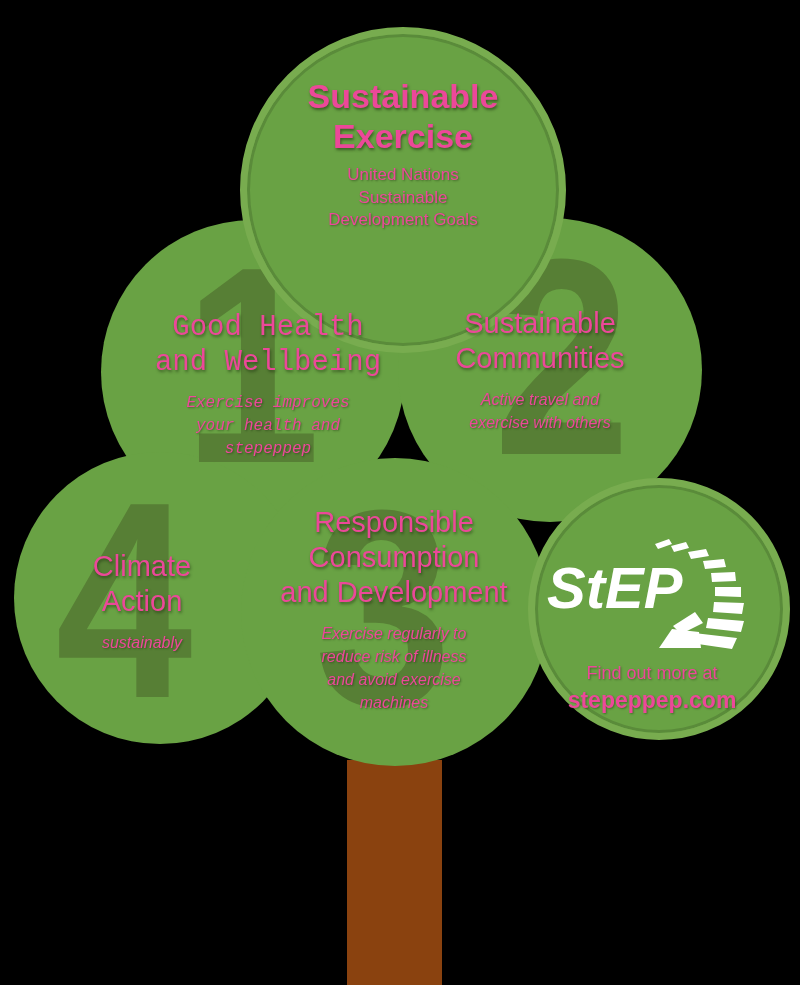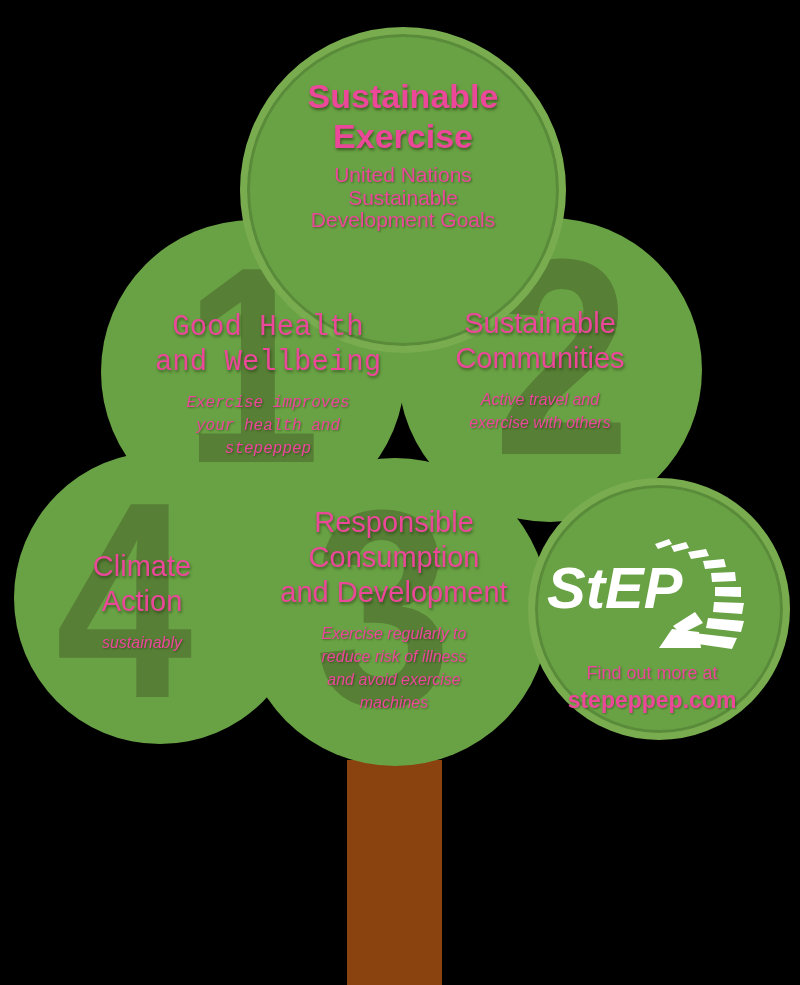--- a/index.html
+++ b/index.html
@@ -31,21 +31,21 @@
     border:7px solid #78AC4F;
     box-shadow:inset 0 0 0 3px #5A8B3A;
   }
   .title-circle{left:240px;top:27px;width:312px;height:312px;}
   .badge-circle{left:528px;top:478px;width:248px;height:248px;}
   
   .txt{z-index:4;color:#ec4899;text-align:center;}
   .title-text{left:240px;top:76px;width:326px;}
   .title-heading{font-size:34px;font-weight:700;line-height:40px;
     text-shadow:1px 2px 3px rgba(20,35,10,.55);}
-  .title-sub{margin-top:8px;font-size:21px;line-height:22.5px;
+  .title-sub{margin-top:8px;font-size:17px;line-height:22.5px;
     text-shadow:1px 1px 2px rgba(20,35,10,.45);}
   .goal-title{font-size:29px;line-height:35px;text-shadow:1px 2px 3px rgba(20,35,10,.5);}
   .goal-desc{margin-top:12px;font-style:italic;font-size:16px;line-height:23px;
     text-shadow:1px 1px 2px rgba(20,35,10,.45);}
   .goal-good-health{left:113px;top:310px;width:310px;font-family:Liberation Mono, monospace;}
   .goal-cities{left:390px;top:306px;width:300px;}
   .goal-responsible{left:239px;top:505px;width:310px;}
   .goal-climate{left:7px;top:549px;width:270px;}
   .badge-logo{left:545px;top:528px;width:225px;height:135px;z-index:4;}
   .badge-cta{left:528px;top:660px;width:248px;line-height:27px;}

